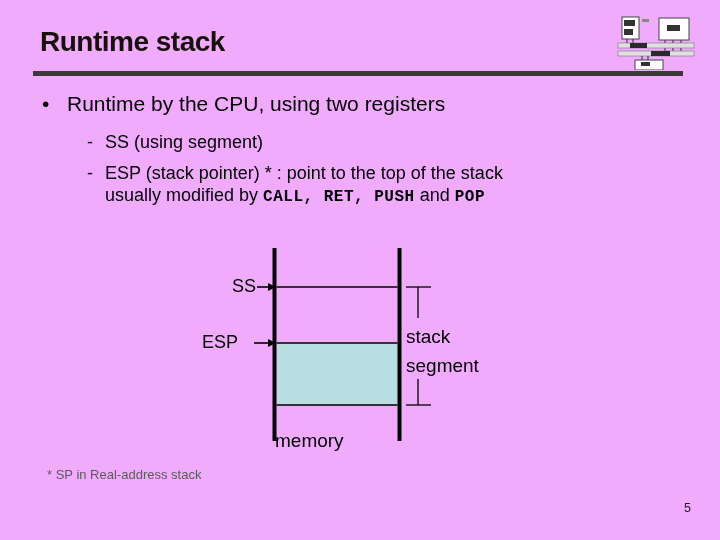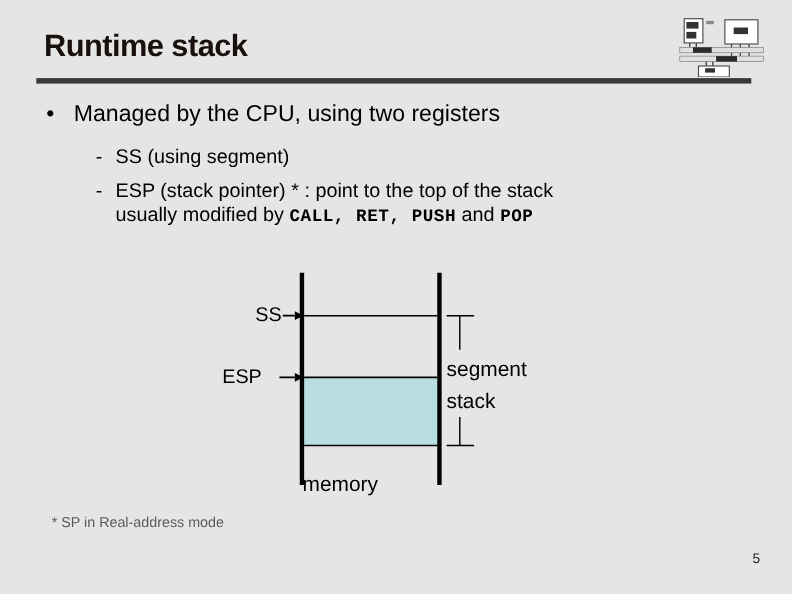--- a/index.html
+++ b/index.html
@@ -1,17 +1,17 @@
 <!DOCTYPE html>
 <html><head>
 <meta charset="utf-8">
 <style>
   html,body{margin:0;padding:0;background:#888;}
   .slide{
-    position:relative;width:720px;height:540px;background:#e5e5e5;
+    position:relative;width:720px;height:540px;background:#f0abfc;
     overflow:hidden;font-family:"Liberation Sans",sans-serif;color:#000;
     margin:0 auto;
   }
   .title{
     position:absolute;left:40px;top:26px;font-size:28px;font-weight:bold;
     color:#18100c;letter-spacing:-0.5px;white-space:nowrap;
   }
   .title-rule{
     position:absolute;left:33px;top:71px;width:650px;height:5px;
     background:#3a3a3a;
@@ -80,21 +80,21 @@
     <rect x="3" y="41" width="76" height="5" fill="#e0e0e0" stroke="#777" stroke-width="0.6"></rect>
     <rect x="36" y="41" width="19" height="5" fill="#2a2a2a"></rect>
     <line x1="27" y1="46" x2="27" y2="50" stroke="#444" stroke-width="1.2"></line>
     <line x1="33" y1="46" x2="33" y2="50" stroke="#444" stroke-width="1.2"></line>
     <rect x="20" y="50" width="28" height="10" fill="#ffffff" stroke="#444" stroke-width="1"></rect>
     <rect x="26" y="52" width="9" height="4" fill="#333"></rect>
   </svg>
 
   <div class="main-bullet">
     <span class="marker">•</span>
-    <span>Managed by the CPU, using two registers</span>
+    <span>Runtime by the CPU, using two registers</span>
   </div>
 
   <div class="sub-bullet sub1">
     <span class="marker">-</span>
     <span>SS (using segment)</span>
   </div>
 
   <div class="sub-bullet sub2">
     <span class="marker">-</span>
     <span>ESP (stack pointer) * : point to the top of the stack</span>
@@ -118,22 +118,22 @@
     <line x1="206" y1="45" x2="231" y2="45" stroke="#000" stroke-width="1.3"></line>
     <line x1="218" y1="45" x2="218" y2="76" stroke="#000" stroke-width="1.3"></line>
     <line x1="218" y1="137" x2="218" y2="163" stroke="#000" stroke-width="1.3"></line>
     <line x1="206" y1="163" x2="231" y2="163" stroke="#000" stroke-width="1.3"></line>
   </svg>
 
   <div class="diag-label ss-label">SS</div>
   <div class="diag-label esp-label">ESP</div>
 
   <div class="segment-label">
+    <div>stack</div>
     <div>segment</div>
-    <div>stack</div>
   </div>
 
   <div class="memory-label">memory</div>
 
-  <div class="footnote">* SP in Real-address mode</div>
+  <div class="footnote">* SP in Real-address stack</div>
   <div class="page-number">5</div>
 
 </div>
 
 </body></html>

